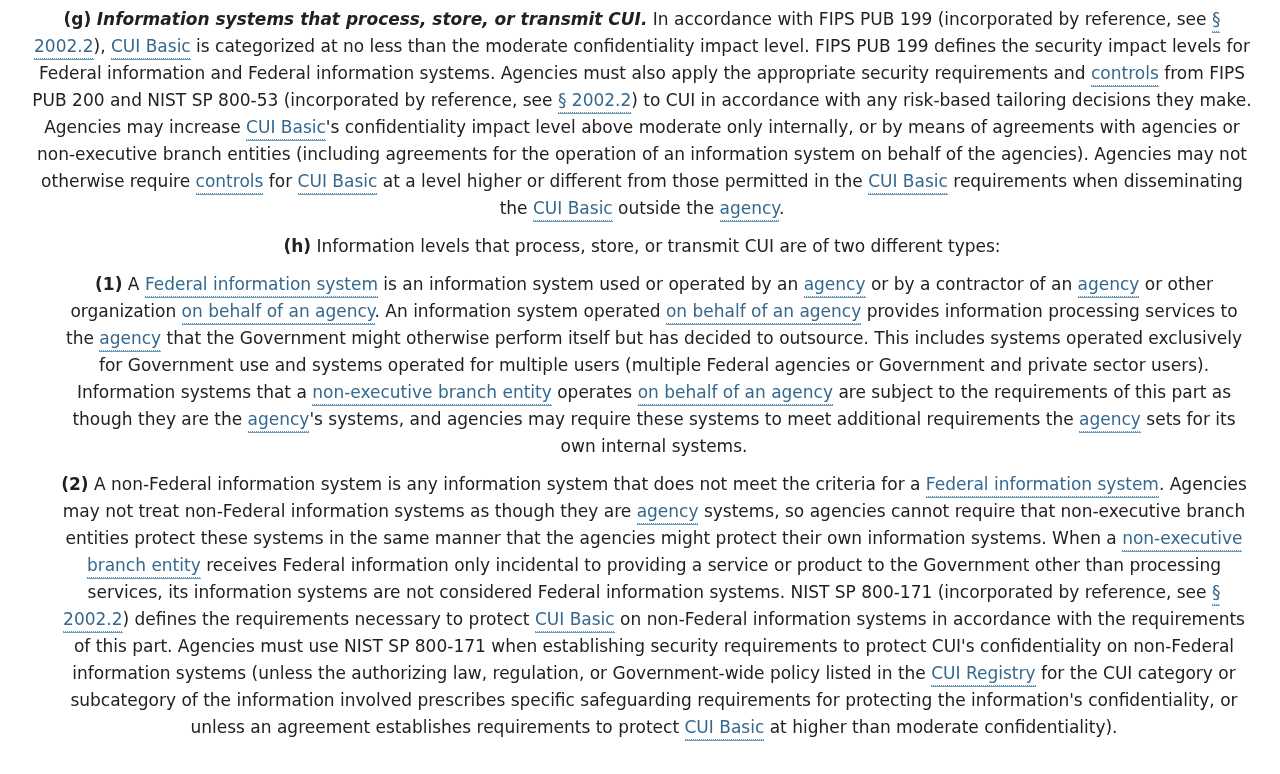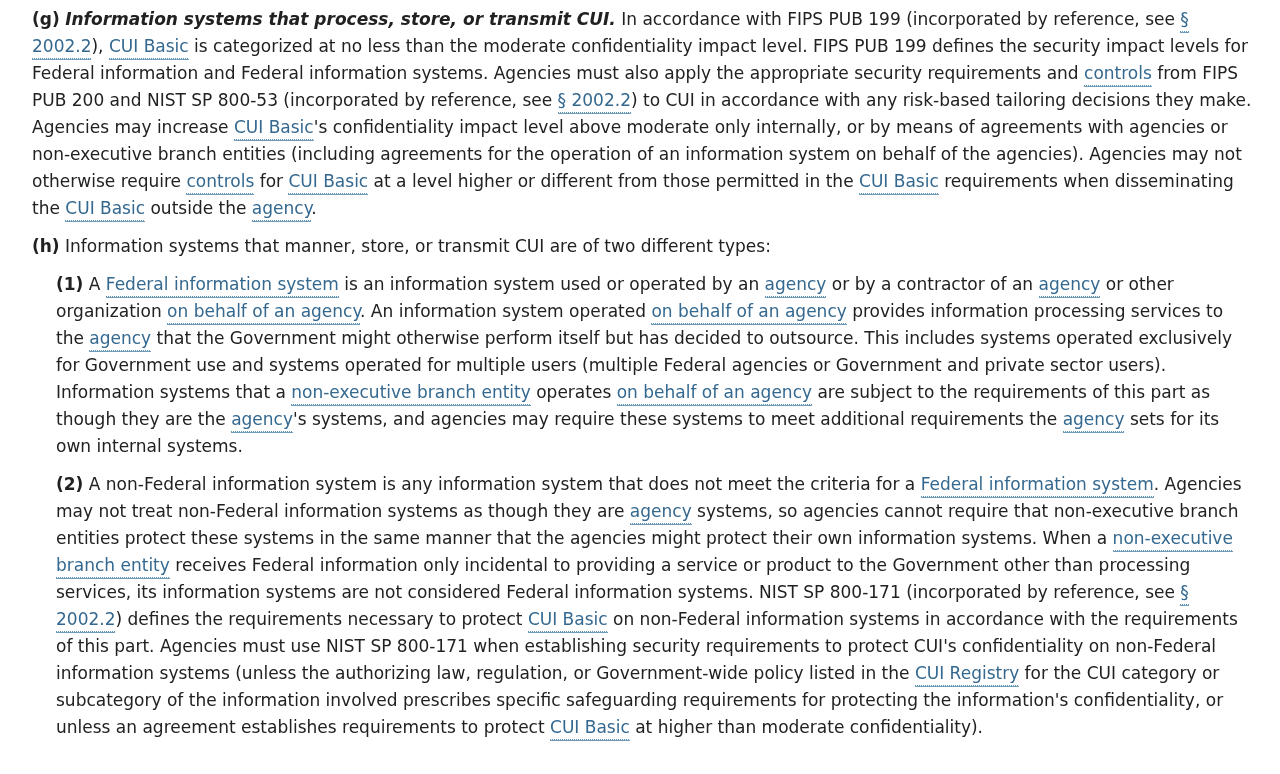--- a/index.html
+++ b/index.html
@@ -23,20 +23,21 @@
     box-sizing: border-box;
     width: 1280px;
   }
   p {
     margin: 0 0 0 0;
     padding: 0;
     text-align: left;
   }
   p.para {
     margin-bottom: 11px;
+    text-align: center;
   }
   p.sub {
     margin-left: 24px;
     margin-bottom: 11px;
   }
   .mark {
     font-weight: bold;
     color: #212121;
   }
   .lead {
@@ -60,16 +61,16 @@
   }
   a.ref {
     display: inline;
   }
 </style>
 </head>
 <body>
 
 <div class="doc" id="doc-root">
     <p class="para"><span class="mark">(g)</span> <span class="lead">Information systems that process, store, or transmit CUI.</span><span> In accordance with FIPS PUB 199 (incorporated by reference, see </span><a class="ref" href="#">§ 2002.2</a><span>), </span><a class="ref" href="#">CUI Basic</a><span> is categorized at no less than the moderate confidentiality impact level. FIPS PUB 199 defines the security impact levels for Federal information and Federal information systems. Agencies must also apply the appropriate security requirements and </span><a class="ref" href="#">controls</a><span> from FIPS PUB 200 and NIST SP 800-53 (incorporated by reference, see </span><a class="ref" href="#">§ 2002.2</a><span>) to CUI in accordance with any risk-based tailoring decisions they make. Agencies may increase </span><a class="ref" href="#">CUI Basic</a><span>'s confidentiality impact level above moderate only internally, or by means of agreements with agencies or non-executive branch entities (including agreements for the operation of an information system on behalf of the agencies). Agencies may not otherwise require </span><a class="ref" href="#">controls</a><span> for </span><a class="ref" href="#">CUI Basic</a><span> at a level higher or different from those permitted in the </span><a class="ref" href="#">CUI Basic</a><span> requirements when disseminating the </span><a class="ref" href="#">CUI Basic</a><span> outside the </span><a class="ref" href="#">agency</a><span>.</span></p>
-    <p class="para"><span class="mark">(h)</span><span> Information systems that manner, store, or transmit CUI are of two different types:</span></p>
+    <p class="para"><span class="mark">(h)</span><span> Information levels that process, store, or transmit CUI are of two different types:</span></p>
     <p class="sub para"><span class="mark">(1)</span><span> A </span><a class="ref" href="#">Federal information system</a><span> is an information system used or operated by an </span><a class="ref" href="#">agency</a><span> or by a contractor of an </span><a class="ref" href="#">agency</a><span> or other organization </span><a class="ref" href="#">on behalf of an agency</a><span>. An information system operated </span><a class="ref" href="#">on behalf of an agency</a><span> provides information processing services to the </span><a class="ref" href="#">agency</a><span> that the Government might otherwise perform itself but has decided to outsource. This includes systems operated exclusively for Government use and systems operated for multiple users (multiple Federal agencies or Government and private sector users). Information systems that a </span><a class="ref" href="#">non-executive branch entity</a><span> operates </span><a class="ref" href="#">on behalf of an agency</a><span> are subject to the requirements of this part as though they are the </span><a class="ref" href="#">agency</a><span>'s systems, and agencies may require these systems to meet additional requirements the </span><a class="ref" href="#">agency</a><span> sets for its own internal systems.</span></p>
     <p class="sub para"><span class="mark">(2)</span><span> A non-Federal information system is any information system that does not meet the criteria for a </span><a class="ref" href="#">Federal information system</a><span>. Agencies may not treat non-Federal information systems as though they are </span><a class="ref" href="#">agency</a><span> systems, so agencies cannot require that non-executive branch entities protect these systems in the same manner that the agencies might protect their own information systems. When a </span><a class="ref" href="#">non-executive branch entity</a><span> receives Federal information only incidental to providing a service or product to the Government other than processing services, its information systems are not considered Federal information systems. NIST SP 800-171 (incorporated by reference, see </span><a class="ref" href="#">§ 2002.2</a><span>) defines the requirements necessary to protect </span><a class="ref" href="#">CUI Basic</a><span> on non-Federal information systems in accordance with the requirements of this part. Agencies must use NIST SP 800-171 when establishing security requirements to protect CUI's confidentiality on non-Federal information systems (unless the authorizing law, regulation, or Government-wide policy listed in the </span><a class="ref" href="#">CUI Registry</a><span> for the CUI category or subcategory of the information involved prescribes specific safeguarding requirements for protecting the information's confidentiality, or unless an agreement establishes requirements to protect </span><a class="ref" href="#">CUI Basic</a><span> at higher than moderate confidentiality).</span></p>
   </div>
 
 </body></html>

